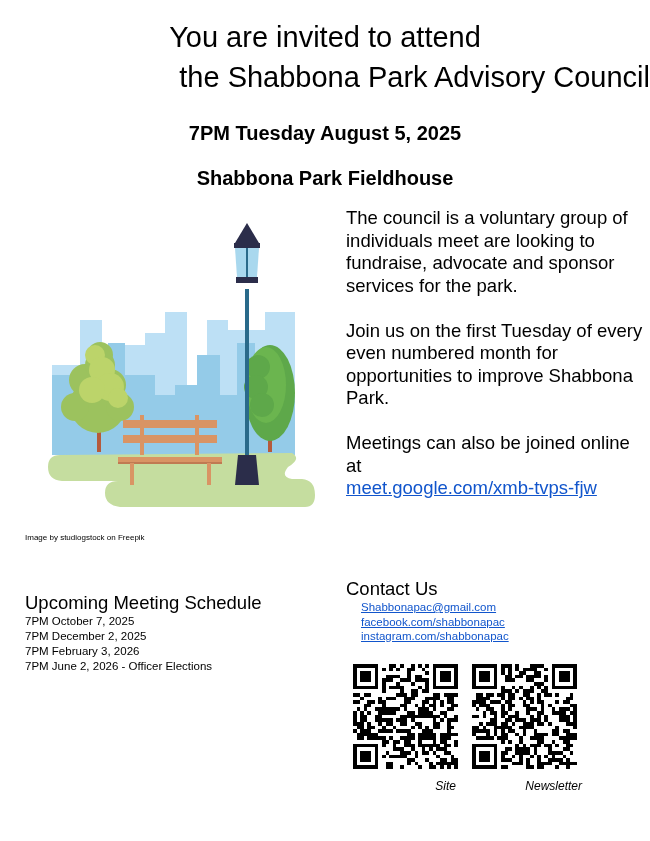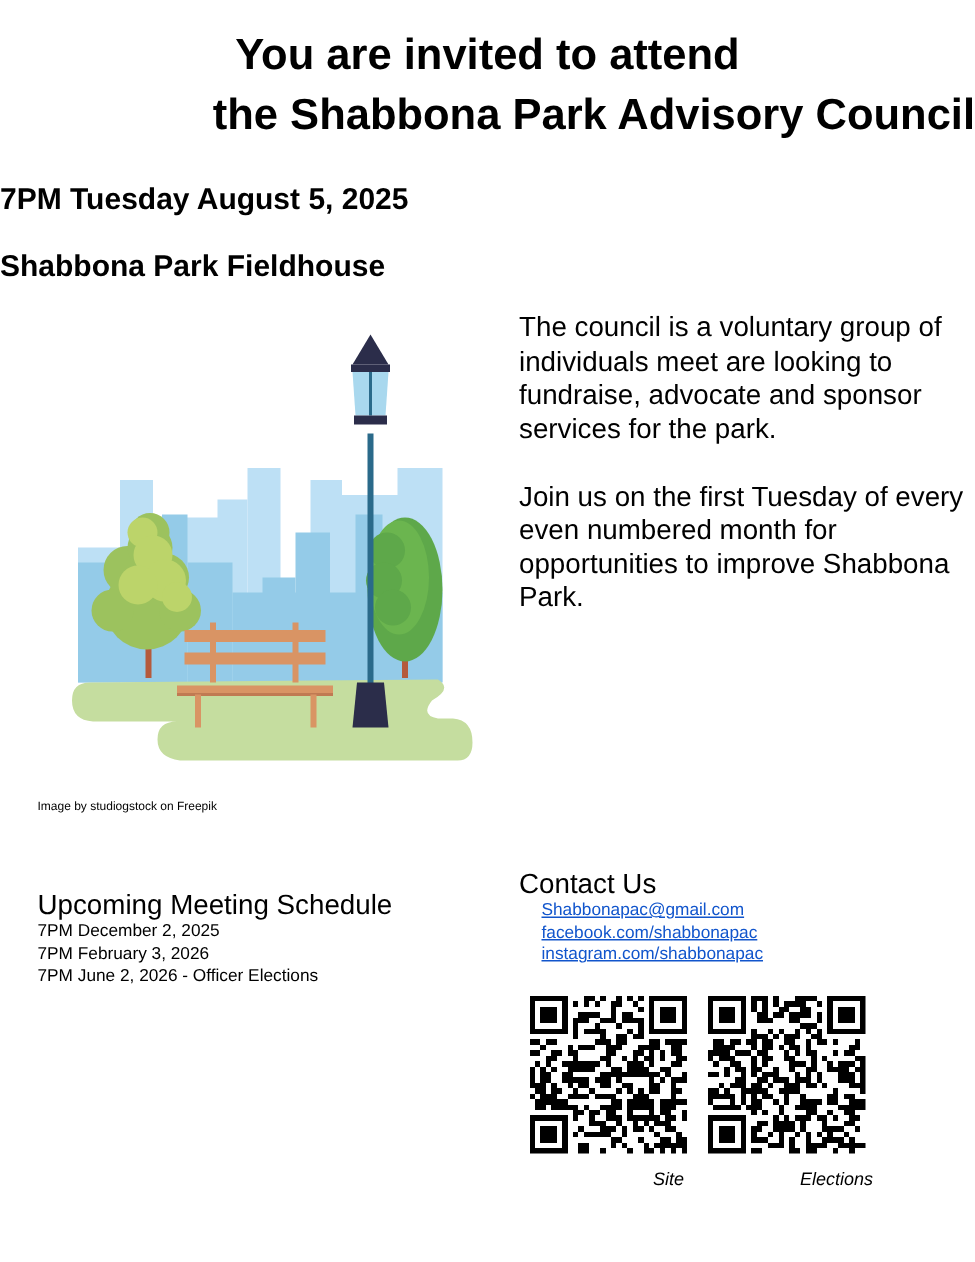--- a/index.html
+++ b/index.html
@@ -1,20 +1,20 @@
 <!DOCTYPE html>
 <html><head>
   <meta charset="utf-8">
   <style>
     html, body { margin: 0; padding: 0; background: #ffffff; }
     body { width: 650px; height: 841px; position: relative; overflow: hidden;
            font-family: "Liberation Sans", sans-serif; color: #000; }
     .abs { position: absolute; }
-    .title { left: 0; width: 650px; text-align: center; font-weight: bold; font-size: 29px; line-height: 40px; }
-    .subtitle { left: 0; width: 650px; text-align: left; font-weight: bold; font-size: 20px; line-height: 29px; }
+    .title { left: 0; width: 650px; text-align: center; font-weight: normal; font-size: 29px; line-height: 40px; }
+    .subtitle { left: 0; width: 650px; text-align: center; font-weight: bold; font-size: 20px; line-height: 29px; }
     .body-text { left: 346px; width: 300px; font-size: 18.5px; line-height: 22.5px; }
     .body-text p { margin: 0 0 22.5px 0; }
     a.link { color: #1155cc; text-decoration: underline; }
     .credit { left: 25px; top: 533px; font-size: 8px; }
     .sched-title { left: 25px; top: 592px; font-size: 18.5px; line-height: 22px; }
     .sched-list { left: 25px; top: 614px; font-size: 11.5px; line-height: 15px; margin: 0; padding: 0; list-style: none; }
     .contact-title { left: 346px; top: 578px; font-size: 18.5px; line-height: 22px; }
     .contact-links { left: 329px; top: 600px; font-size: 11.5px; line-height: 14.5px; margin-left: 32px; }
     .contact-links a { display: block; }
     .qr { width: 105px; height: 105px; }
@@ -97,24 +97,29 @@
     <rect x="206" y="33" width="2" height="29" fill="#2a6a8a"></rect>
     <rect x="196" y="62" width="22" height="6" fill="#2b2d4a"></rect>
   </g>
 </svg>
 
 <div class="abs credit">Image by studiogstock on Freepik</div>
 
 <div class="abs body-text" style="top:207px;">
   <p>The council is a voluntary group of individuals meet are looking to fundraise, advocate and sponsor services for the park.</p>
   <p>Join us on the first Tuesday of every even numbered month for opportunities to improve Shabbona Park.</p>
+  <p style="margin:0;">
+    <span>Meetings can also be joined online at</span><br>
+    <a class="link" href="#">meet.google.com/xmb-tvps-fjw</a>
+  </p>
 </div>
 
 <div class="abs sched-title">Upcoming Meeting Schedule</div>
 <ul class="abs sched-list">
+  <li>7PM October 7, 2025</li>
   <li>7PM December 2, 2025</li>
   <li>7PM February 3, 2026</li>
   <li>7PM June 2, 2026 - Officer Elections</li>
 </ul>
 
 <div class="abs contact-title">Contact Us</div>
 <div class="abs contact-links">
   <a class="link" href="#">Shabbonapac@gmail.com</a>
   <a class="link" href="#">facebook.com/shabbonapac</a>
   <a class="link" href="#">instagram.com/shabbonapac</a>
@@ -801,13 +806,13 @@
       <rect x="2" y="2" width="3" height="3"></rect>
       <rect x="22" y="0" width="7" height="7"></rect>
       <rect x="23" y="1" width="5" height="5" fill="#fff"></rect>
       <rect x="24" y="2" width="3" height="3"></rect>
       <rect x="0" y="22" width="7" height="7"></rect>
       <rect x="1" y="23" width="5" height="5" fill="#fff"></rect>
       <rect x="2" y="24" width="3" height="3"></rect>
     </g>
   </svg>
 <div class="abs qr-label" style="left:336px; top:779px;">Site</div>
-<div class="abs qr-label" style="left:462px; top:779px;">Elections</div>
+<div class="abs qr-label" style="left:462px; top:779px;">Newsletter</div>
 
 </body></html>

